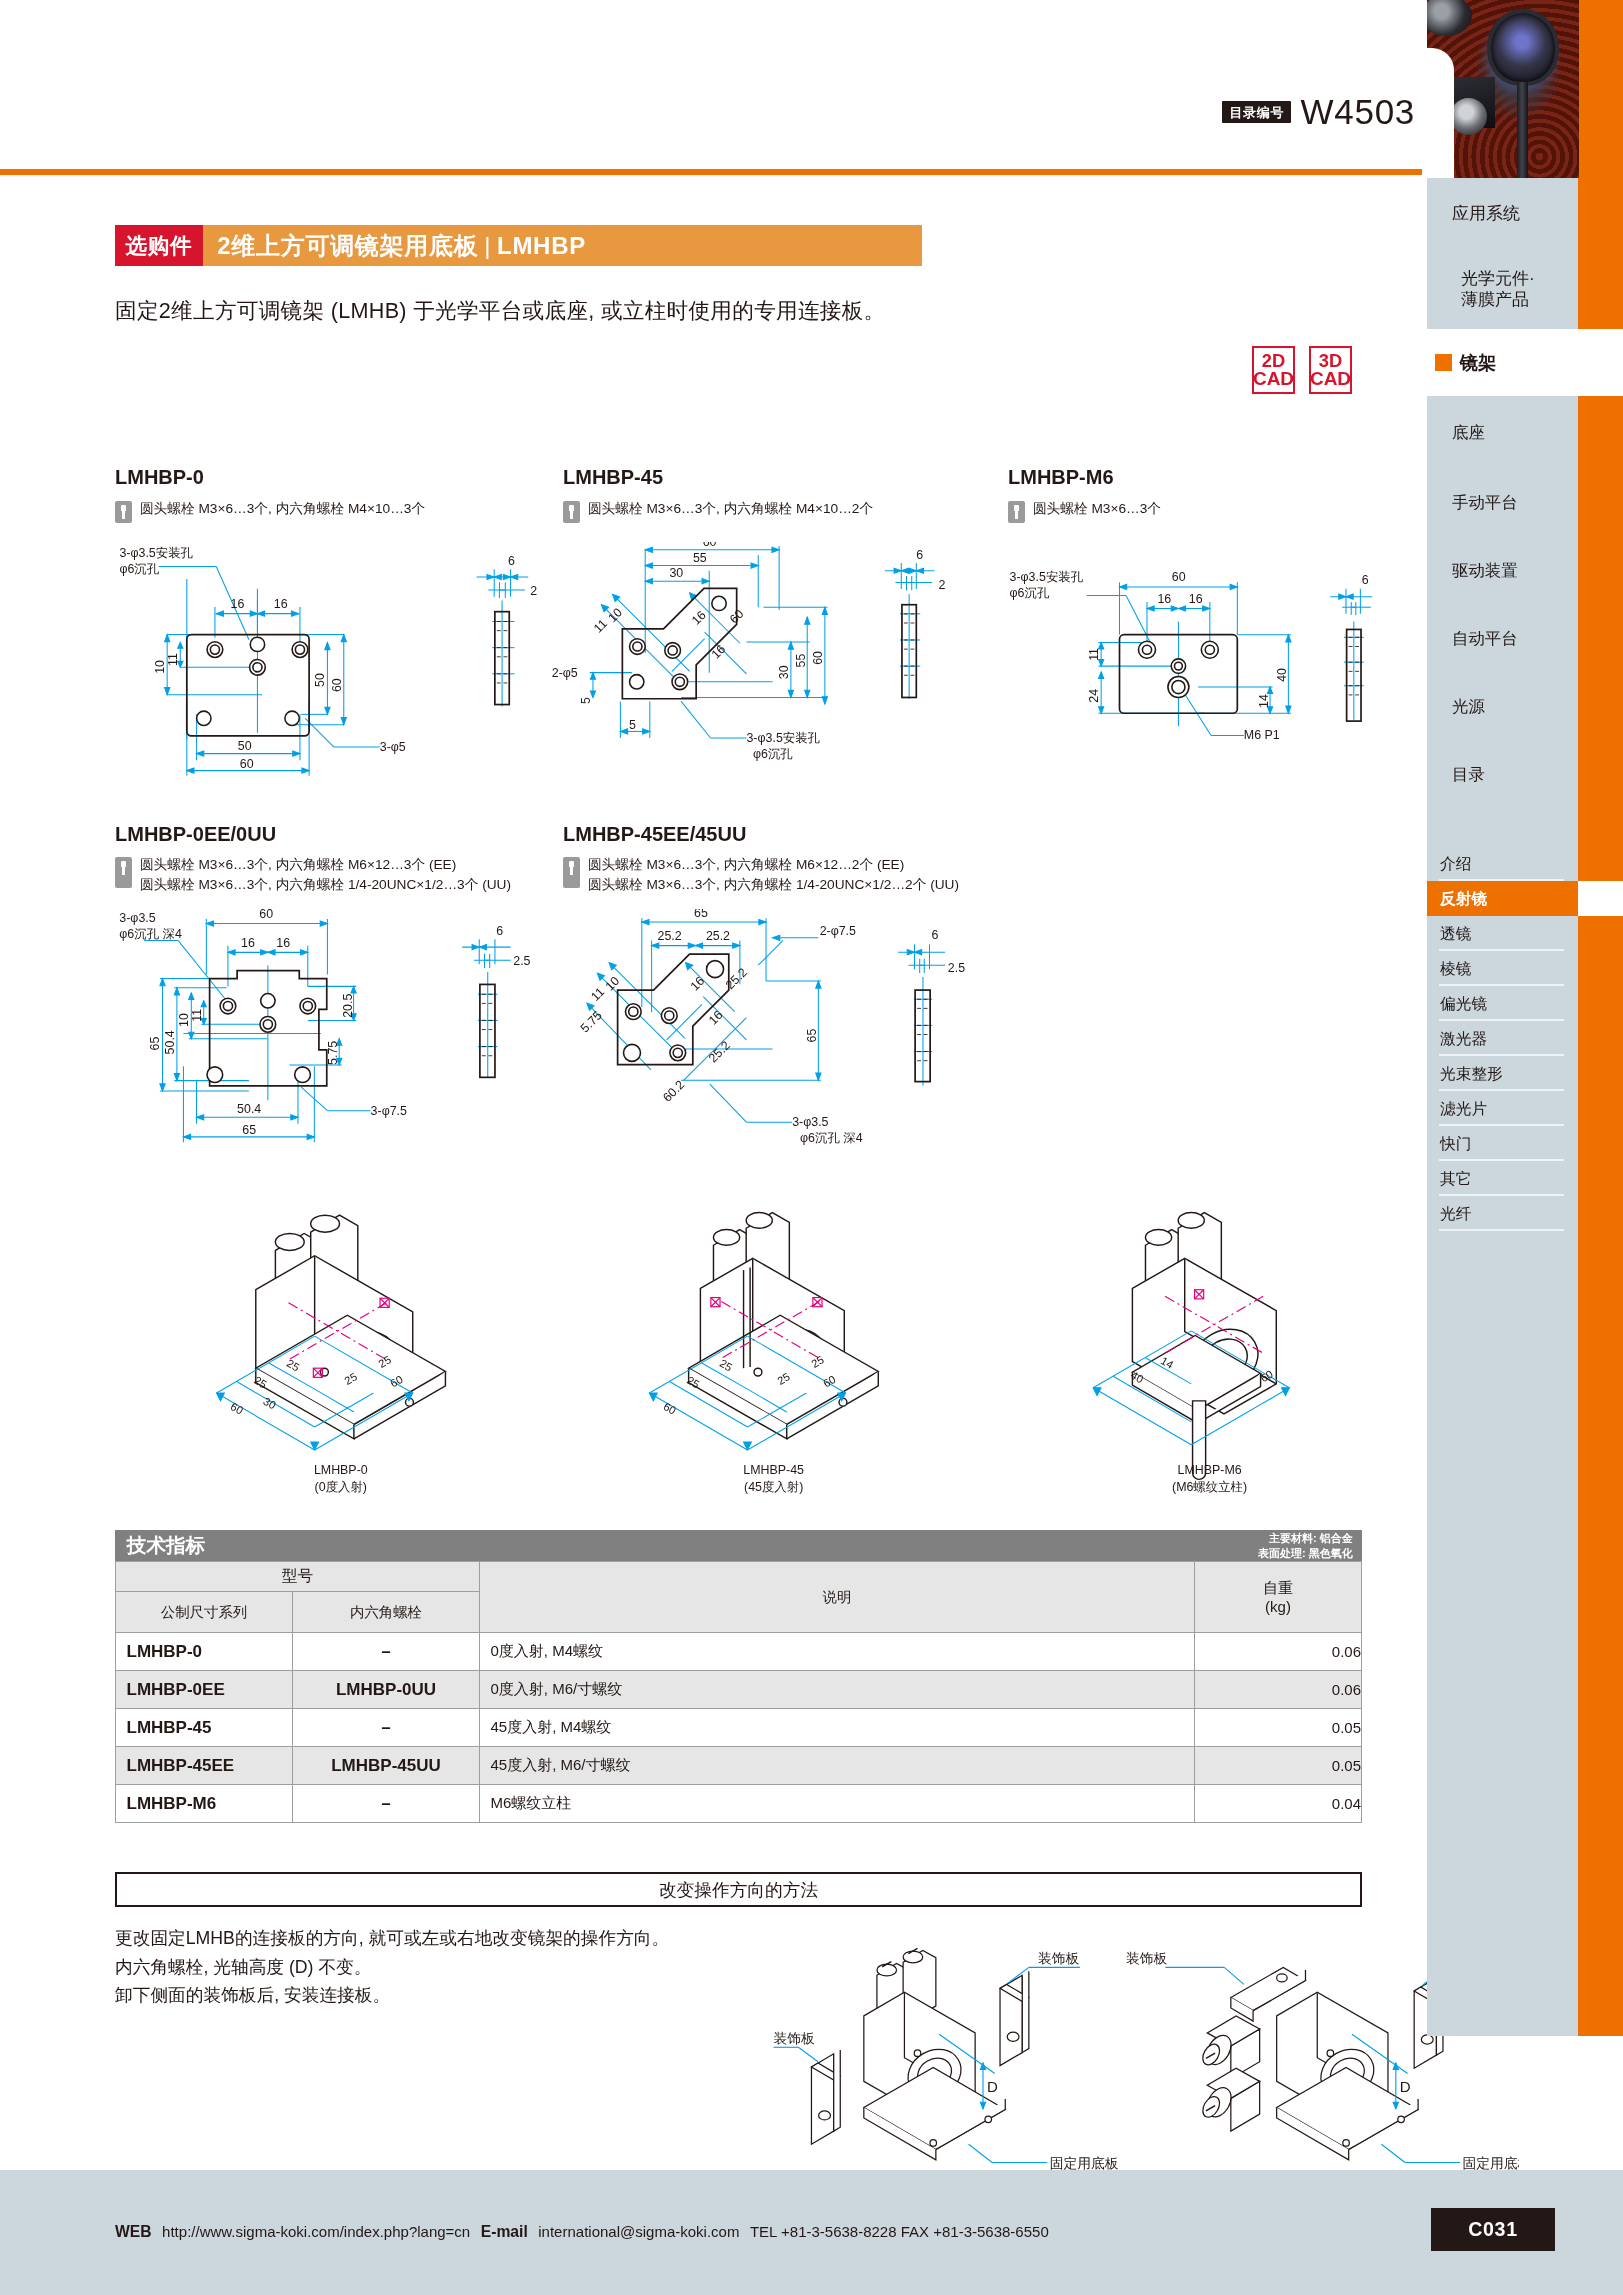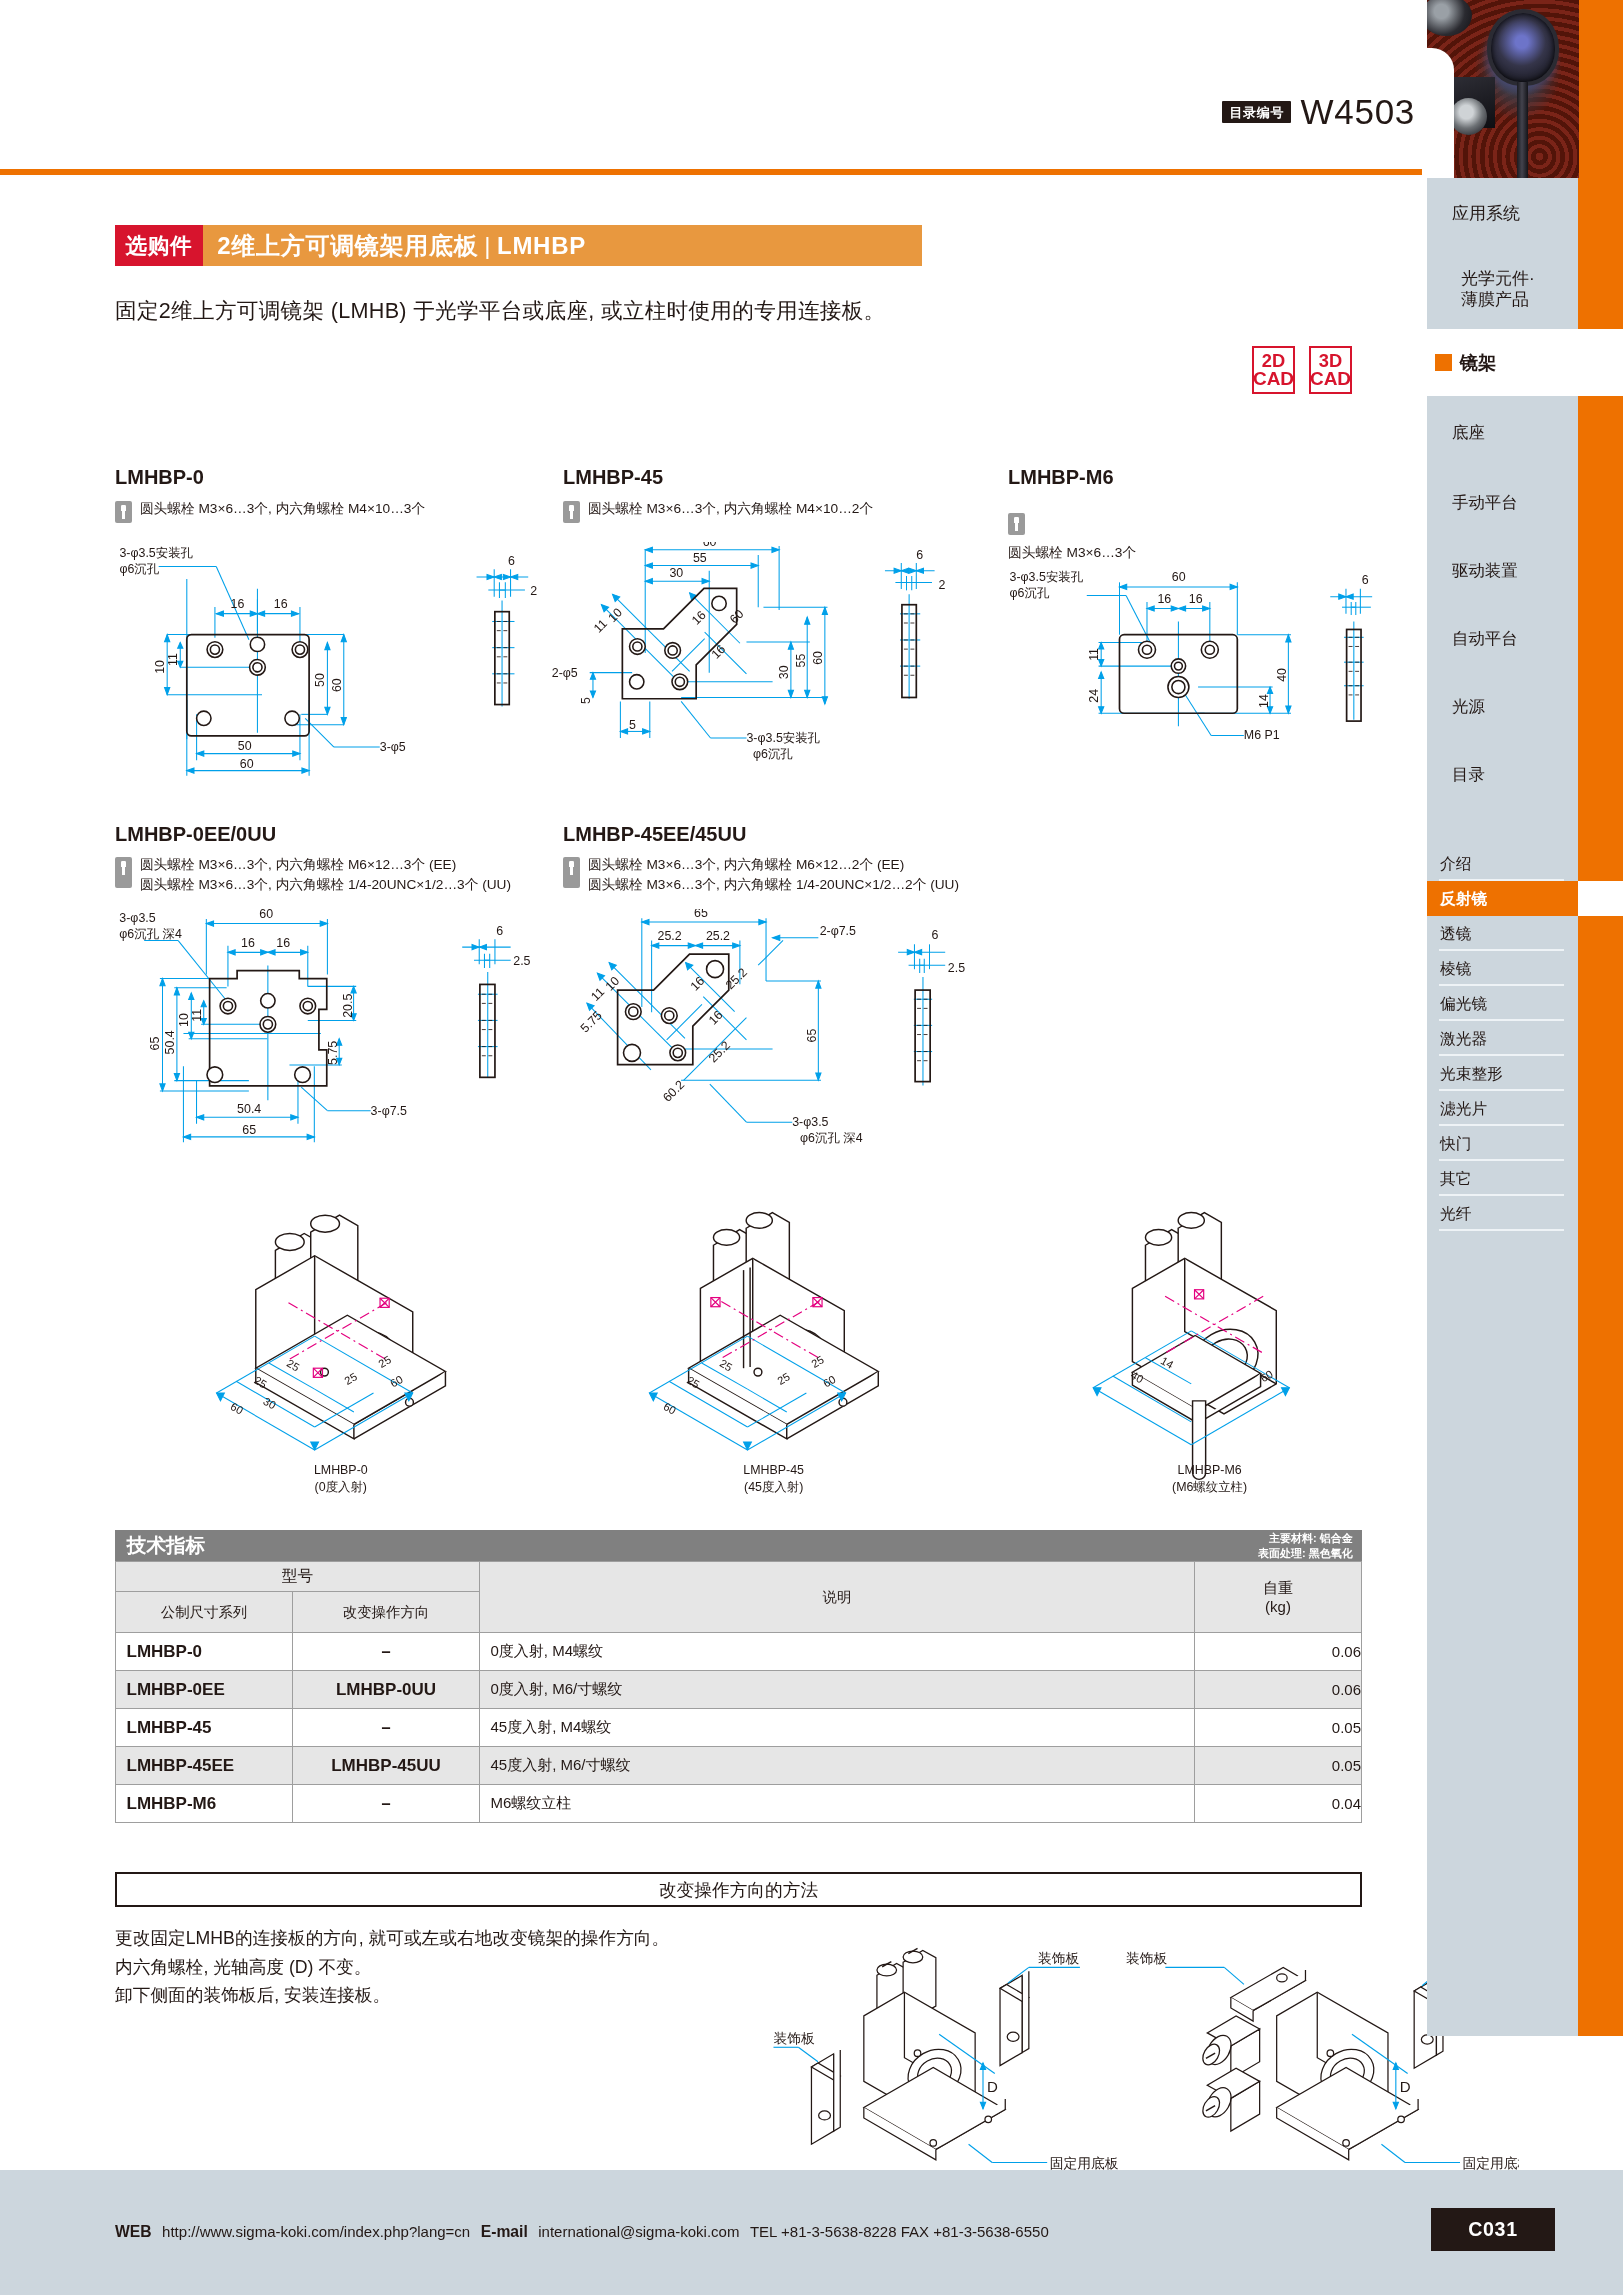--- a/index.html
+++ b/index.html
@@ -452,21 +452,21 @@
         <text transform="translate(282,126) rotate(-45)" x="0" y="0">60</text>
         <text transform="translate(60,248) rotate(-90)" x="0" y="0">5</text>
         <text transform="translate(363,210) rotate(-90)" x="0" y="0">30</text>
         <text transform="translate(389,192) rotate(-90)" x="0" y="0">55</text>
         <text transform="translate(416,188) rotate(-90)" x="0" y="0">60</text>
       </g>
     </svg>
   </div>
 
   <div class="model-title" style="left:1008px; top:466px;">LMHBP-M6</div>
-  <div class="bolt-note" style="left:1008px; top:511px; width:353px;flex-direction:column;">
+  <div class="bolt-note" style="left:1008px; top:499px; width:353px;">
     <span class="bolt-icon"></span>
     <span class="bolt-lines"><span>圆头螺栓 M3×6…3个</span></span>
   </div>
   <div class="dwg" style="left:1008px; top:564px;">
     <svg width="367" height="216" viewBox="0 0 560 330">
       <g stroke="#00a0e9" stroke-width="1.6" fill="none">
         <line x1="170" y1="35" x2="350" y2="35"></line>
         <path d="M170 35 l11 -4 v8 z" fill="#00a0e9"></path>
           <path d="M350 35 l-11 -4 v8 z" fill="#00a0e9"></path>
         <line x1="212" y1="68" x2="308" y2="68"></line>
@@ -952,21 +952,21 @@
       <tr>
         <th class="th-model" colspan="2">型号</th>
         <th class="th-desc th-sub" rowspan="2">说明</th>
         <th class="th-weight" rowspan="2">
           <div>自重</div>
           <div>(kg)</div>
         </th>
       </tr>
       <tr>
         <th class="th-sub" style="width:177px">公制尺寸系列</th>
-        <th class="th-sub" style="width:187px">改变操作方向</th>
+        <th class="th-sub" style="width:187px">内六角螺栓</th>
       </tr>
     </thead>
     <tbody>
       <tr>
         <td class="model-cell">LMHBP-0</td>
         <td class="center model-cell">－</td>
         <td>0度入射, M4螺纹</td>
         <td class="wt" style="width:167px">0.06</td>
       </tr>
       <tr class="row-shaded row-dashed-top">

